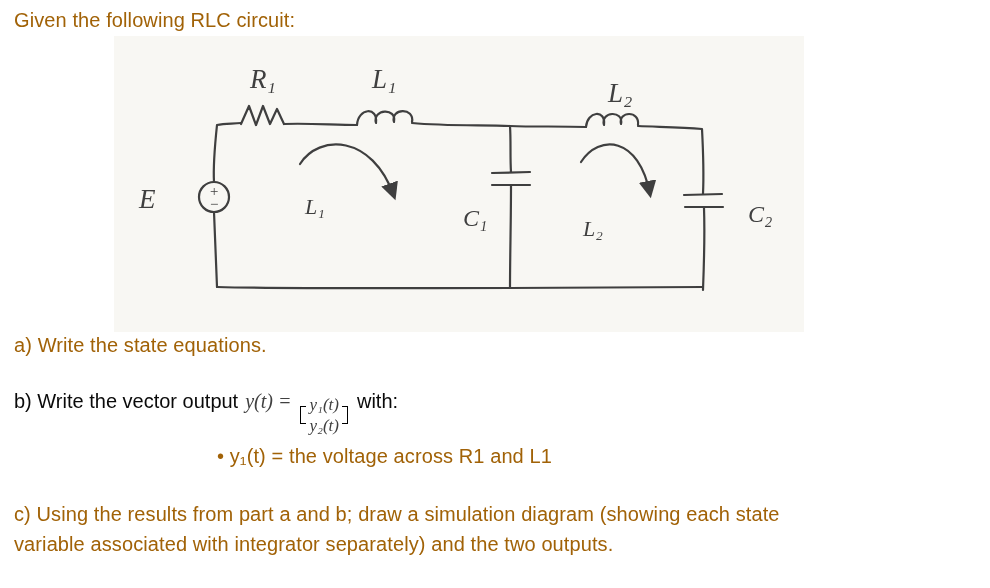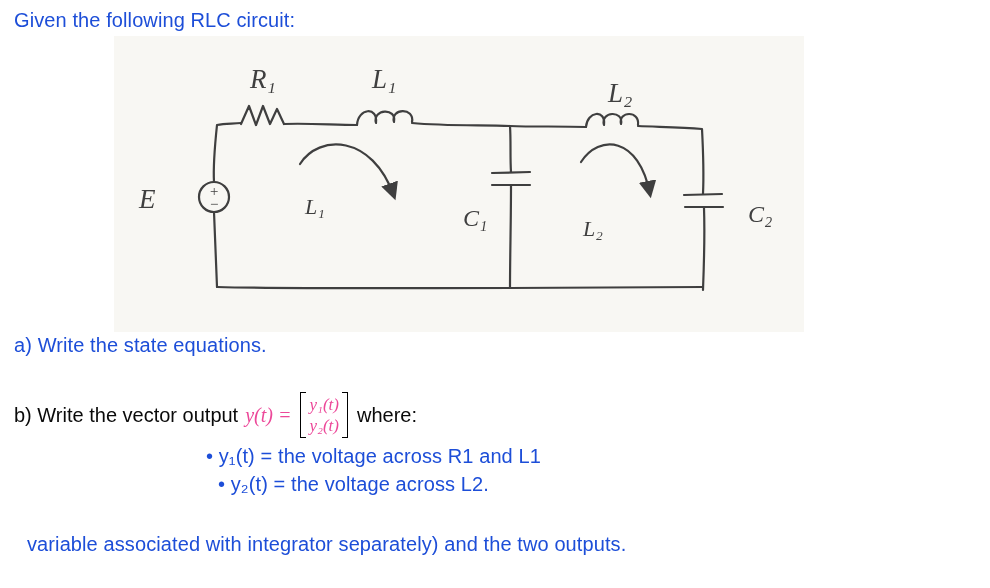--- a/index.html
+++ b/index.html
@@ -8,29 +8,29 @@
     width: 990px; height: 588px;
     font-family: "Liberation Sans", sans-serif;
     color: #0a0a0a;
   }
   .page { position: relative; width: 990px; height: 588px; background: #ffffff; overflow: hidden; }
 
   .text-line {
     position: absolute;
     font-size: 20px;
     white-space: nowrap;
-    color: #1d4ed8;
+    color: #a16207;
     letter-spacing: 0.1px;
   }
   .title   { top: 9px;   left: 14px; }
   .part-a  { top: 334px; left: 14px; }
-  .bullet-1{ top: 445px; left: 206px; }
+  .bullet-1{ top: 445px; left: 217px; }
   .bullet-2{ top: 473px; left: 218px; }
   .part-c1 { top: 503px; left: 14px; }
-  .part-c2 { top: 533px; left: 27px; }
+  .part-c2 { top: 533px; left: 14px; }
 
   
   .paper {
     position: absolute;
     left: 114px; top: 36px;
     width: 690px; height: 296px;
     background: var(--paper, #f8f7f3);
   }
   .paper svg { display: block; width: 690px; height: 296px; }
   .paper path, .paper circle, .paper line {
@@ -51,30 +51,29 @@
   .lbl-mid  { font-size: 24px; }
   .lbl-loop { font-size: 22px; }
   .lbl-pol  { font-size: 15px; font-style: normal; font-family: "DejaVu Sans", sans-serif; }
 
   
   .part-b {
     position: absolute;
     top: 390px; left: 14px;
     height: 50px;
     display: flex;
-    align-items: center;
     gap: 7px;
     font-size: 20px;
     white-space: nowrap;
   }
   .math {
     font-family: "Liberation Serif", serif;
     font-style: italic;
     font-size: 20px;
-    color: #ec4899;
+    color: #404040;
   }
   .vector { display: inline-flex; align-items: stretch; margin: 16px 2px; }
   .vector .rows {
     display: flex;
     flex-direction: column;
     align-items: center;
     justify-content: center;
     padding: 2px 3px;
   }
   .vector .rows .math { font-size: 17px; line-height: 21px; }
@@ -143,21 +142,21 @@
     <span>b) Write the vector output</span>
     <span class="math">y(t) =</span>
     <span class="vector">
       <span class="bracket left"></span>
       <span class="rows">
         <span class="math">y₁(t)</span>
         <span class="math">y₂(t)</span>
       </span>
       <span class="bracket right"></span>
     </span>
-    <span>where:</span>
+    <span>with:</span>
   </div>
 
   <div class="text-line bullet-1">• y₁(t) =  the voltage across R1 and  L1</div>
-  <div class="text-line bullet-2">• y₂(t) = the voltage across L2.</div>
 
+  <div class="text-line part-c1">c)  Using the results from part a and b;  draw a simulation diagram (showing each state</div>
   <div class="text-line part-c2">variable associated with  integrator separately) and the two outputs.</div>
 
 </div>
 
 </body></html>

